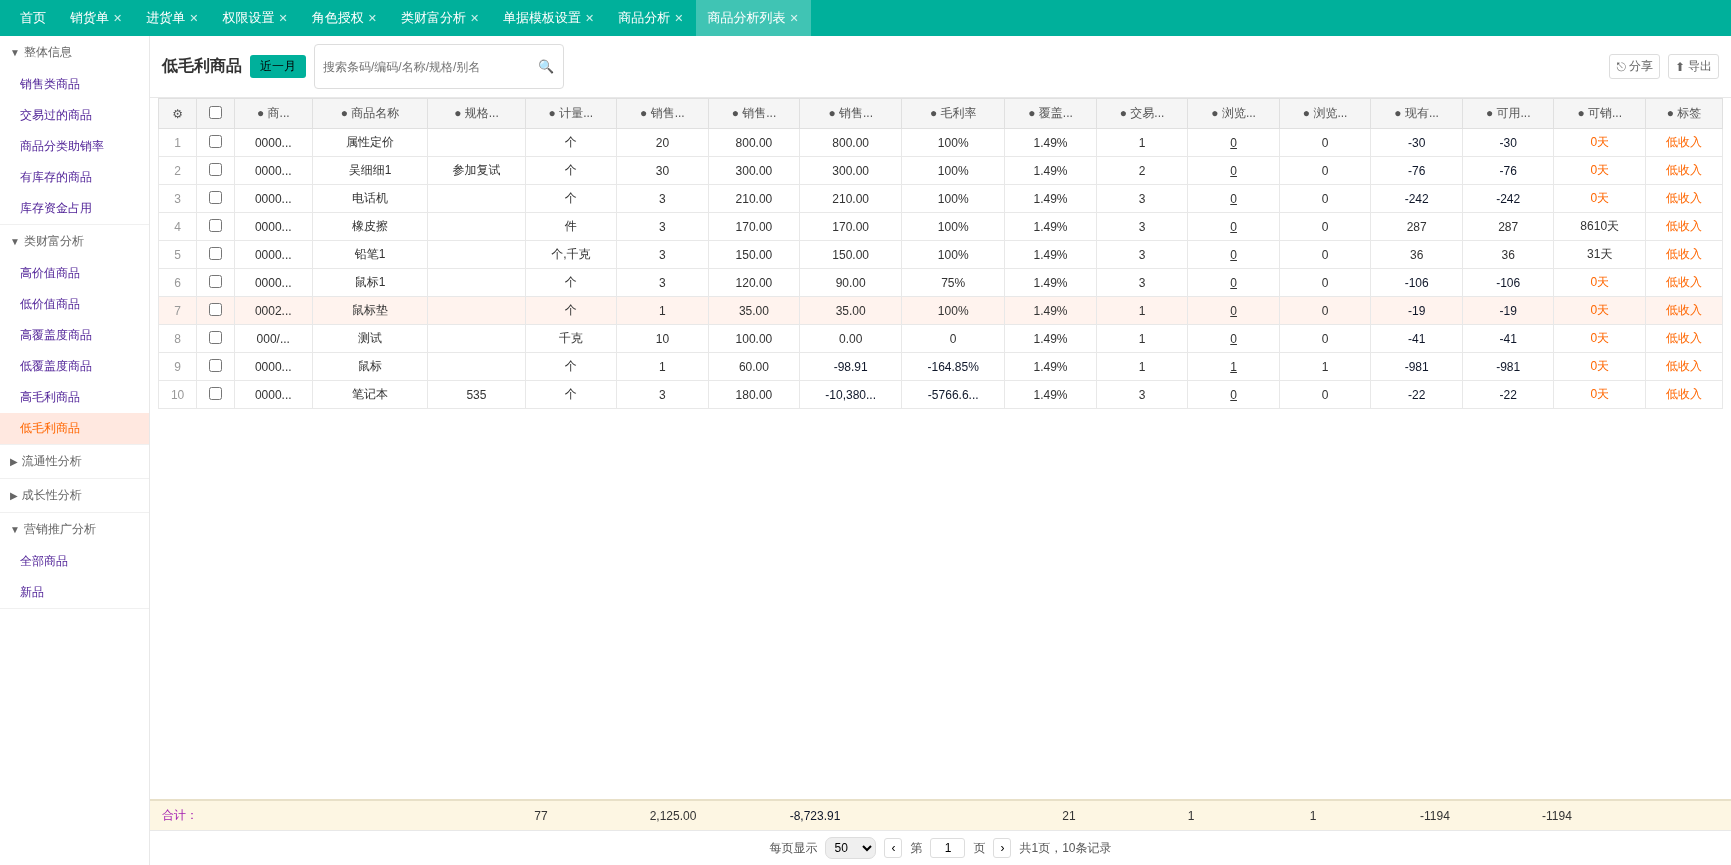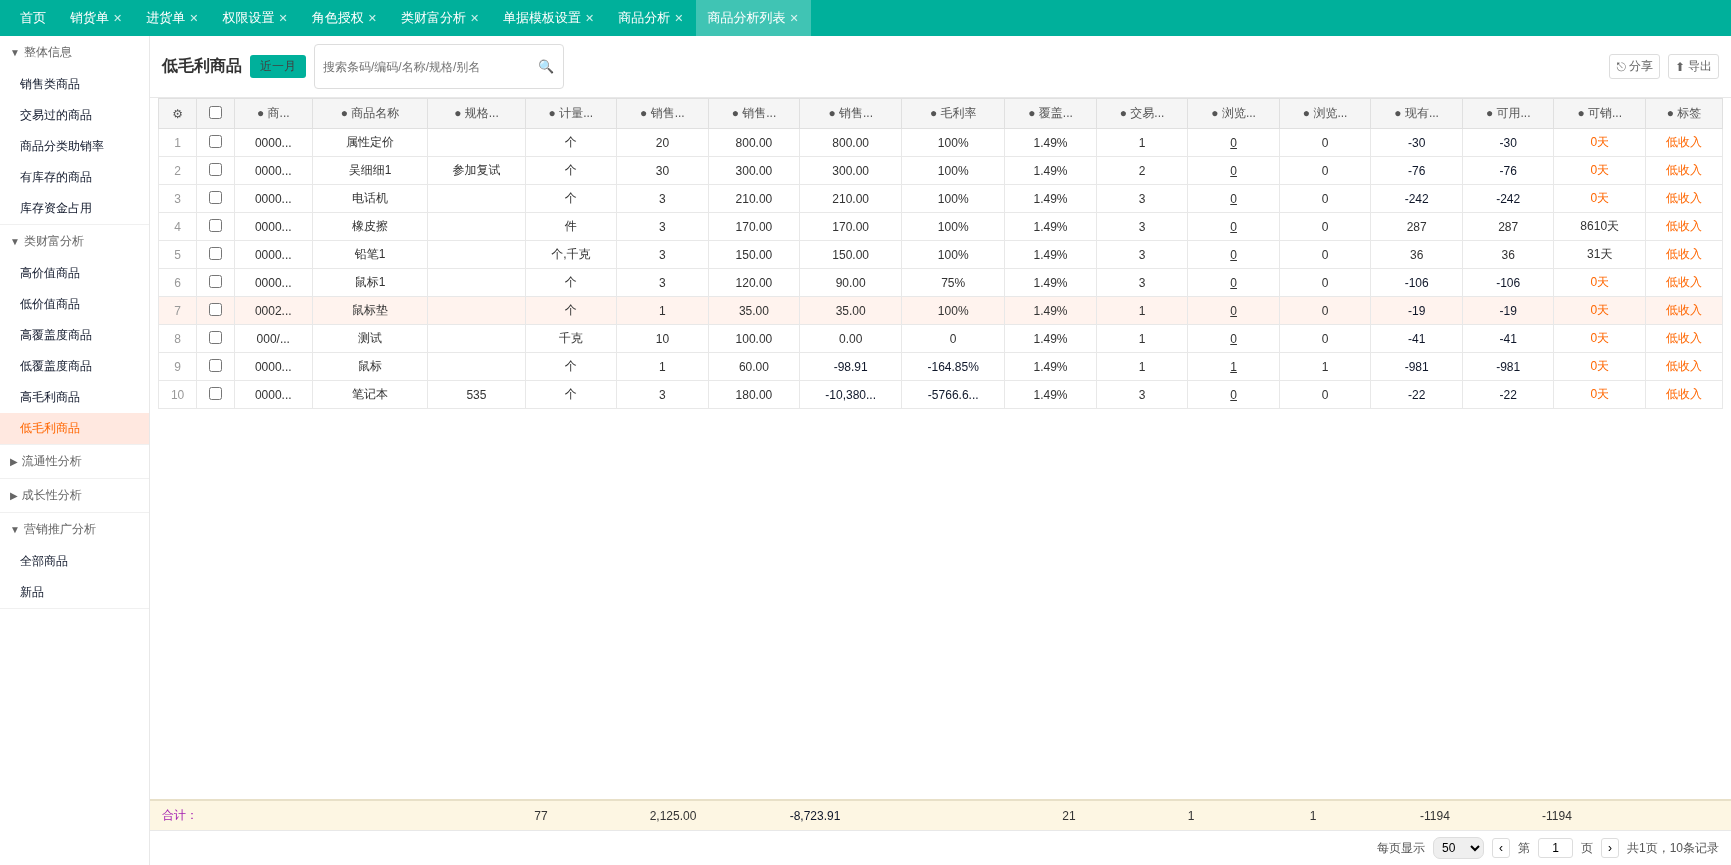--- a/index.html
+++ b/index.html
@@ -45,21 +45,21 @@
       align-items: center;
       padding: 8px 10px;
       color: #666;
       cursor: pointer;
       font-size: 12px;
     }
     .sidebar-group-header .arrow { margin-right: 4px; font-size: 10px; }
     .sidebar-item {
       padding: 7px 10px 7px 20px;
       cursor: pointer;
-      color: #0f172a;
+      color: #4c1d95;
       font-size: 12px;
     }
     .sidebar-item.active { background: #ffe8e0; color: #ff6600; }
     
     
     .content {
       flex: 1;
       display: flex;
       flex-direction: column;
       overflow: hidden;
@@ -75,21 +75,21 @@
       gap: 8px;
       flex-shrink: 0;
     }
     .page-title {
       font-size: 16px;
       font-weight: bold;
       color: #333;
     }
     .period-btn {
       background: #00b09b;
-      color: #404040;
+      color: #000000;
       border: none;
       padding: 3px 10px;
       border-radius: 3px;
       cursor: pointer;
       font-size: 12px;
     }
     .search-box {
       display: flex;
       align-items: center;
       border: 1px solid #ddd;
@@ -182,21 +182,21 @@
       padding: 6px 12px;
       font-size: 12px;
       flex-shrink: 0;
     }
     .footer-total-label { color: #a21caf; margin-right: 20px; }
     
     
     .pagination-bar {
       display: flex;
       align-items: center;
-      justify-content: flex-end;
+      justify-content: center;
       padding: 6px 12px;
       border-top: 1px solid #e8e8e8;
       gap: 8px;
       font-size: 12px;
       color: #555;
       flex-shrink: 0;
     }
     .page-size-select {
       border: 1px solid #ddd;
       border-radius: 7px;

